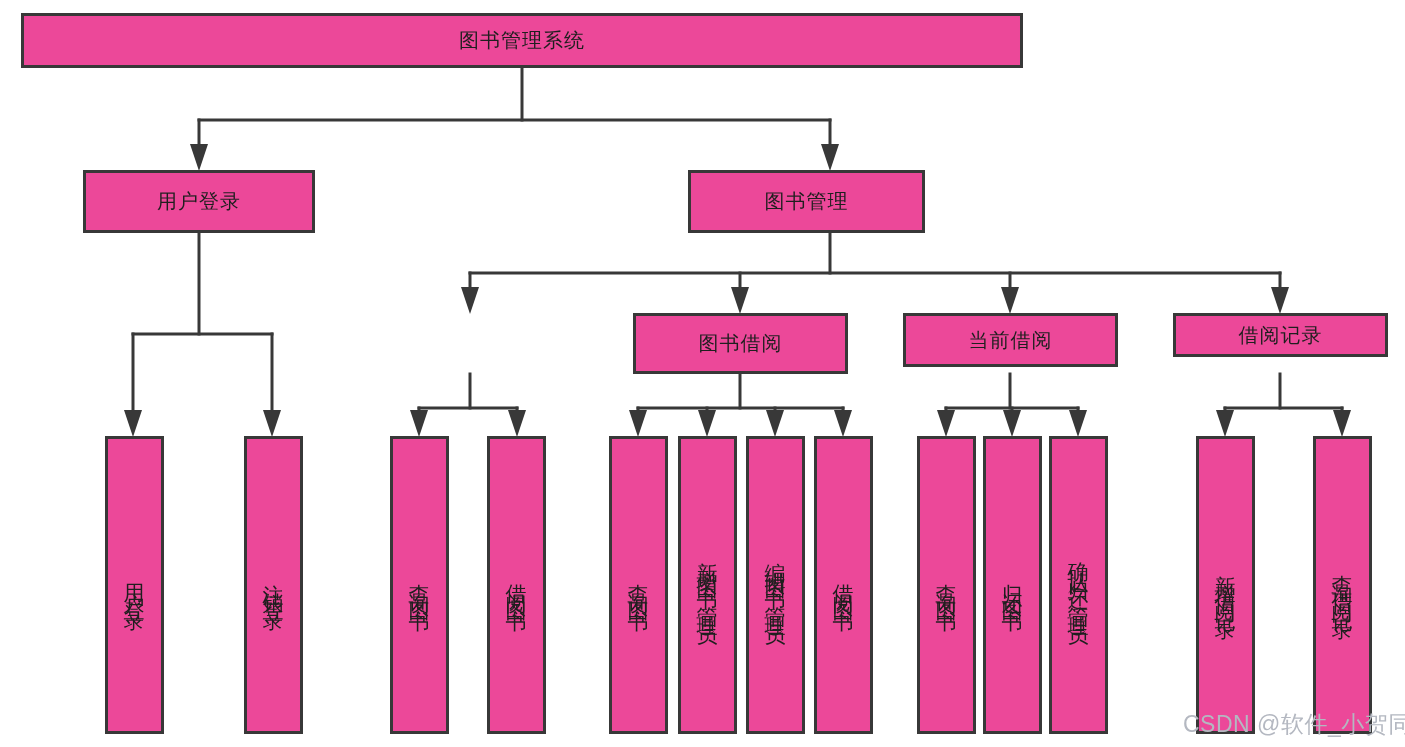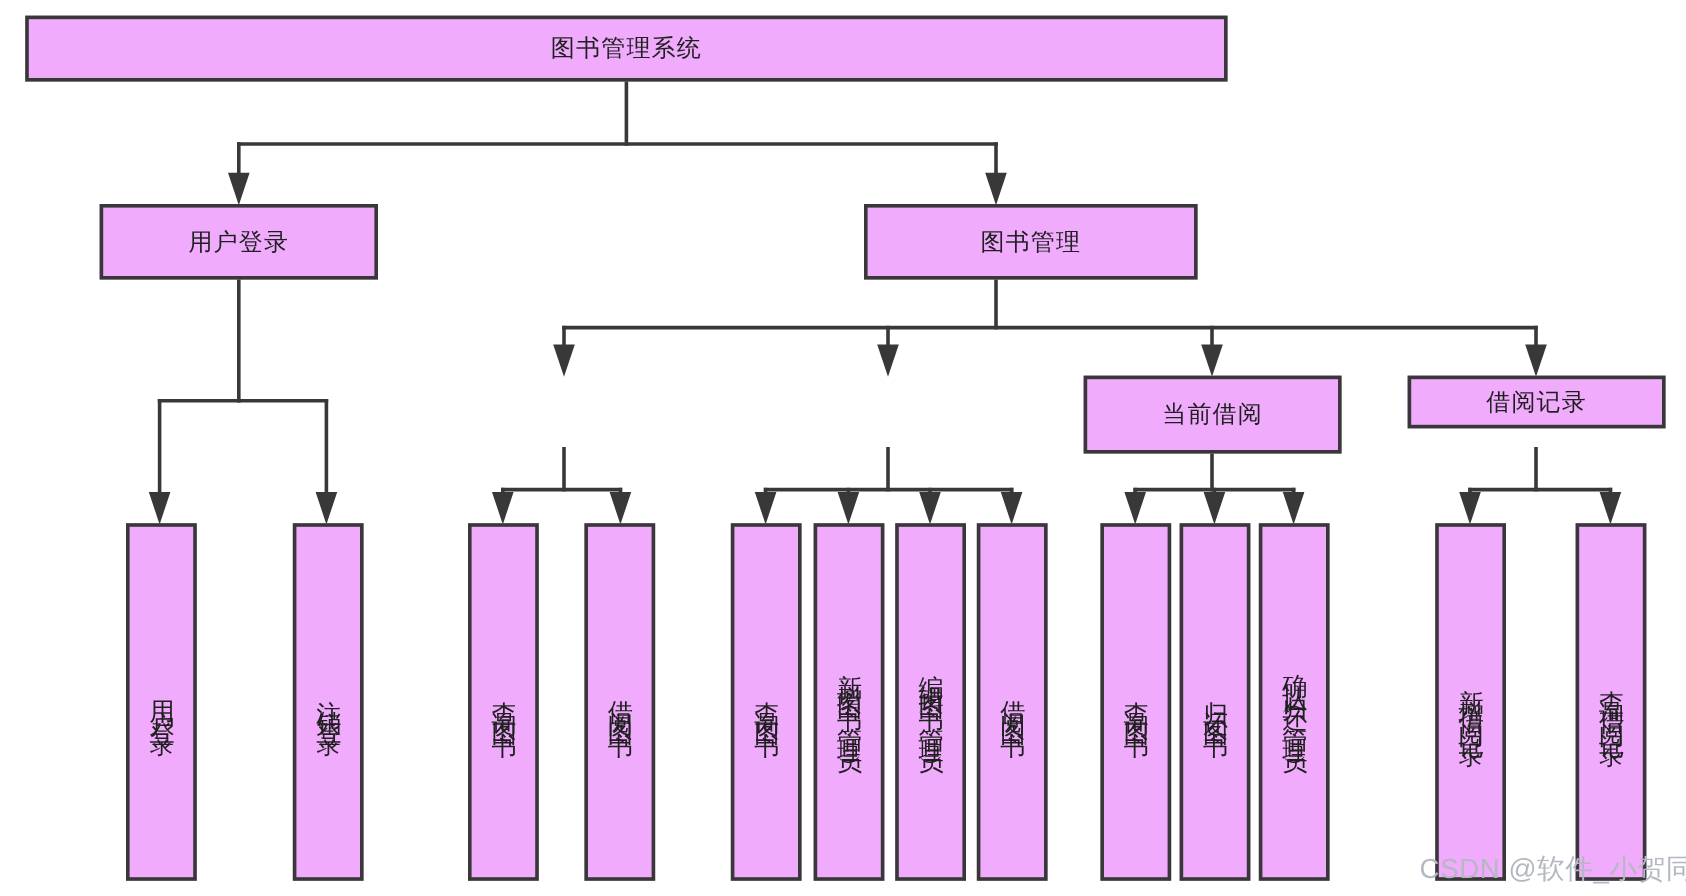--- a/index.html
+++ b/index.html
@@ -7,21 +7,21 @@
     position:relative;
     width:1405px;height:747px;
     background:#ffffff;
     font-family:"Liberation Sans","DejaVu Sans",sans-serif;
     overflow:hidden;
   }
   .connectors{position:absolute;left:0;top:0;z-index:1;}
   .node{
     position:absolute;
     box-sizing:border-box;
-    background:#f0abfc;
+    background:#ec4899;
     border:3px solid #383838;
     display:flex;
     align-items:center;
     justify-content:center;
     color:#1f1f1f;
     z-index:2;
   }
   .node.h{font-size:20px;letter-spacing:1px;}
   .node.v{
     font-size:21px;
@@ -119,23 +119,24 @@
       <line x1="1225" y1="408" x2="1225" y2="416"></line>
       <polygon fill="#383838" stroke="none" points="1225,437 1216,410 1234,410"></polygon>
       <line x1="1342" y1="408" x2="1342" y2="416"></line>
       <polygon fill="#383838" stroke="none" points="1342,437 1333,410 1351,410"></polygon>
     </g>
   </svg>
 
   <div class="node h" style="left:21px;top:13px;width:1002px;height:55px">图书管理系统</div>
 
   <div class="node h" style="left:83px;top:170px;width:232px;height:63px">用户登录</div>
-  <div class="node h" style="left:720px;top:170px;width:278px;height:63px">图书管理</div>
+  <div class="node h" style="left:688px;top:170px;width:237px;height:63px">图书管理</div>
 
-  <div class="node h" style="left:903px;top:313px;width:215px;height:65px">当前借阅</div>
+  <div class="node h" style="left:633px;top:313px;width:215px;height:61px">图书借阅</div>
+  <div class="node h" style="left:903px;top:313px;width:215px;height:54px">当前借阅</div>
   <div class="node h" style="left:1173px;top:313px;width:215px;height:44px">借阅记录</div>
 
   <div class="node v" style="left:105px;top:436px;width:59px;height:298px">用户登录</div>
   <div class="node v" style="left:244px;top:436px;width:59px;height:298px">注销登录</div>
 
   <div class="node v" style="left:390px;top:436px;width:59px;height:298px">查询图书</div>
   <div class="node v" style="left:487px;top:436px;width:59px;height:298px">借阅图书</div>
 
   <div class="node v" style="left:609px;top:436px;width:59px;height:298px">查询图书</div>
   <div class="node v" style="left:678px;top:436px;width:59px;height:298px">新增图书（管理员）</div>

